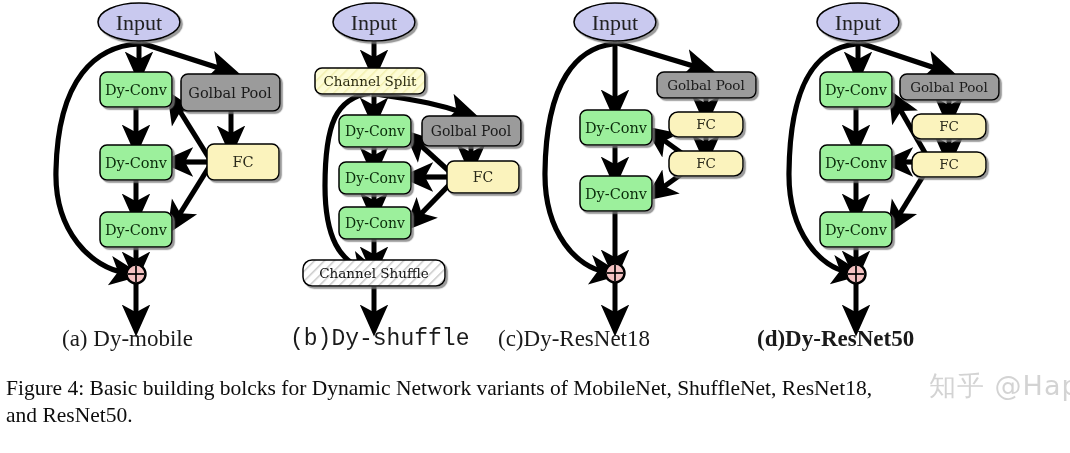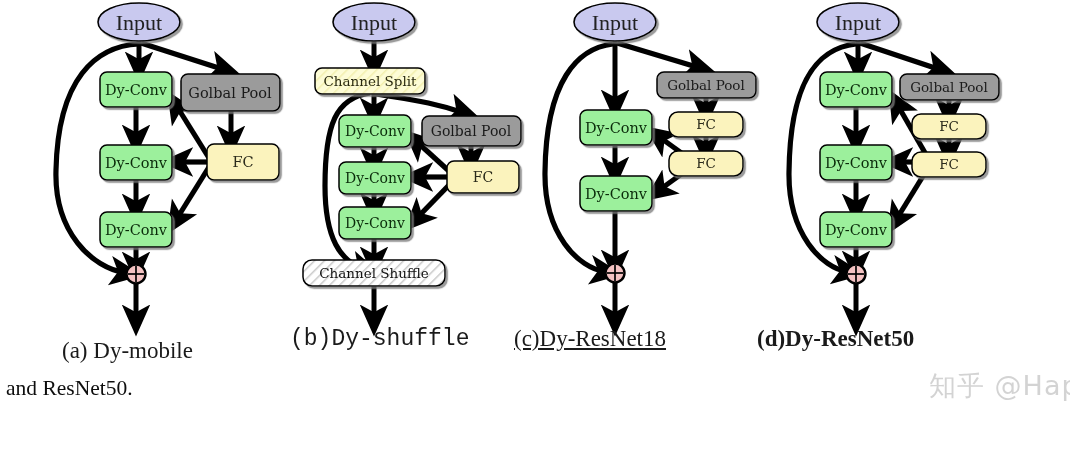--- a/index.html
+++ b/index.html
@@ -1,23 +1,23 @@
 <!DOCTYPE html>
 <html><head>
 <meta charset="utf-8">
 <style>
   html,body{margin:0;padding:0;background:#ffffff;}
   body{width:1070px;height:453px;position:relative;overflow:hidden;
        font-family:"Liberation Serif", serif;color:#000;}
   #fig{position:absolute;left:0;top:0;width:1070px;height:453px;}
   .panel-caption{position:absolute;font-family:"Liberation Serif",serif;
       font-size:23px;color:#1a1a1a;white-space:nowrap;letter-spacing:0px;}
-  #cap-a{left:62px;top:326px;margin-top:12px;}
+  #cap-a{left:62px;top:326px;}
   #cap-b{left:290px;top:326px;font-family:Liberation Mono, monospace;}
-  #cap-c{left:514px;top:326px;text-decoration:underline;}
+  #cap-c{left:498px;top:326px;}
   #cap-d{left:757px;top:326px;font-weight:bold;}
 
   .fig-caption{position:absolute;left:6px;top:375px;width:1058px;
       font-family:"Liberation Serif",serif;font-size:21.5px;line-height:27px;
       color:#0d0d0d;}
   .fig-caption .ln2{display:block;}
 
   .watermark{position:absolute;left:886px;top:368px;font-size:27px;
       color:rgba(120,120,120,0.33);font-family:"DejaVu Sans",sans-serif;
       letter-spacing:1px;pointer-events:none;white-space:nowrap;margin-left:43px;}
@@ -231,16 +231,17 @@
     </g>
   </g>
 </svg>
 
 <div class="panel-caption" id="cap-a">(a) Dy-mobile</div>
 <div class="panel-caption" id="cap-b">(b)Dy-shuffle</div>
 <div class="panel-caption" id="cap-c">(c)Dy-ResNet18</div>
 <div class="panel-caption" id="cap-d">(d)Dy-ResNet50</div>
 
 <div class="fig-caption">
+  <span>Figure 4: Basic building bolcks for Dynamic Network variants of MobileNet, ShuffleNet, ResNet18,</span>
   <span class="ln2">and ResNet50.</span>
 </div>
 
 <div class="watermark">知乎 @Happy</div>
 
 </body></html>

